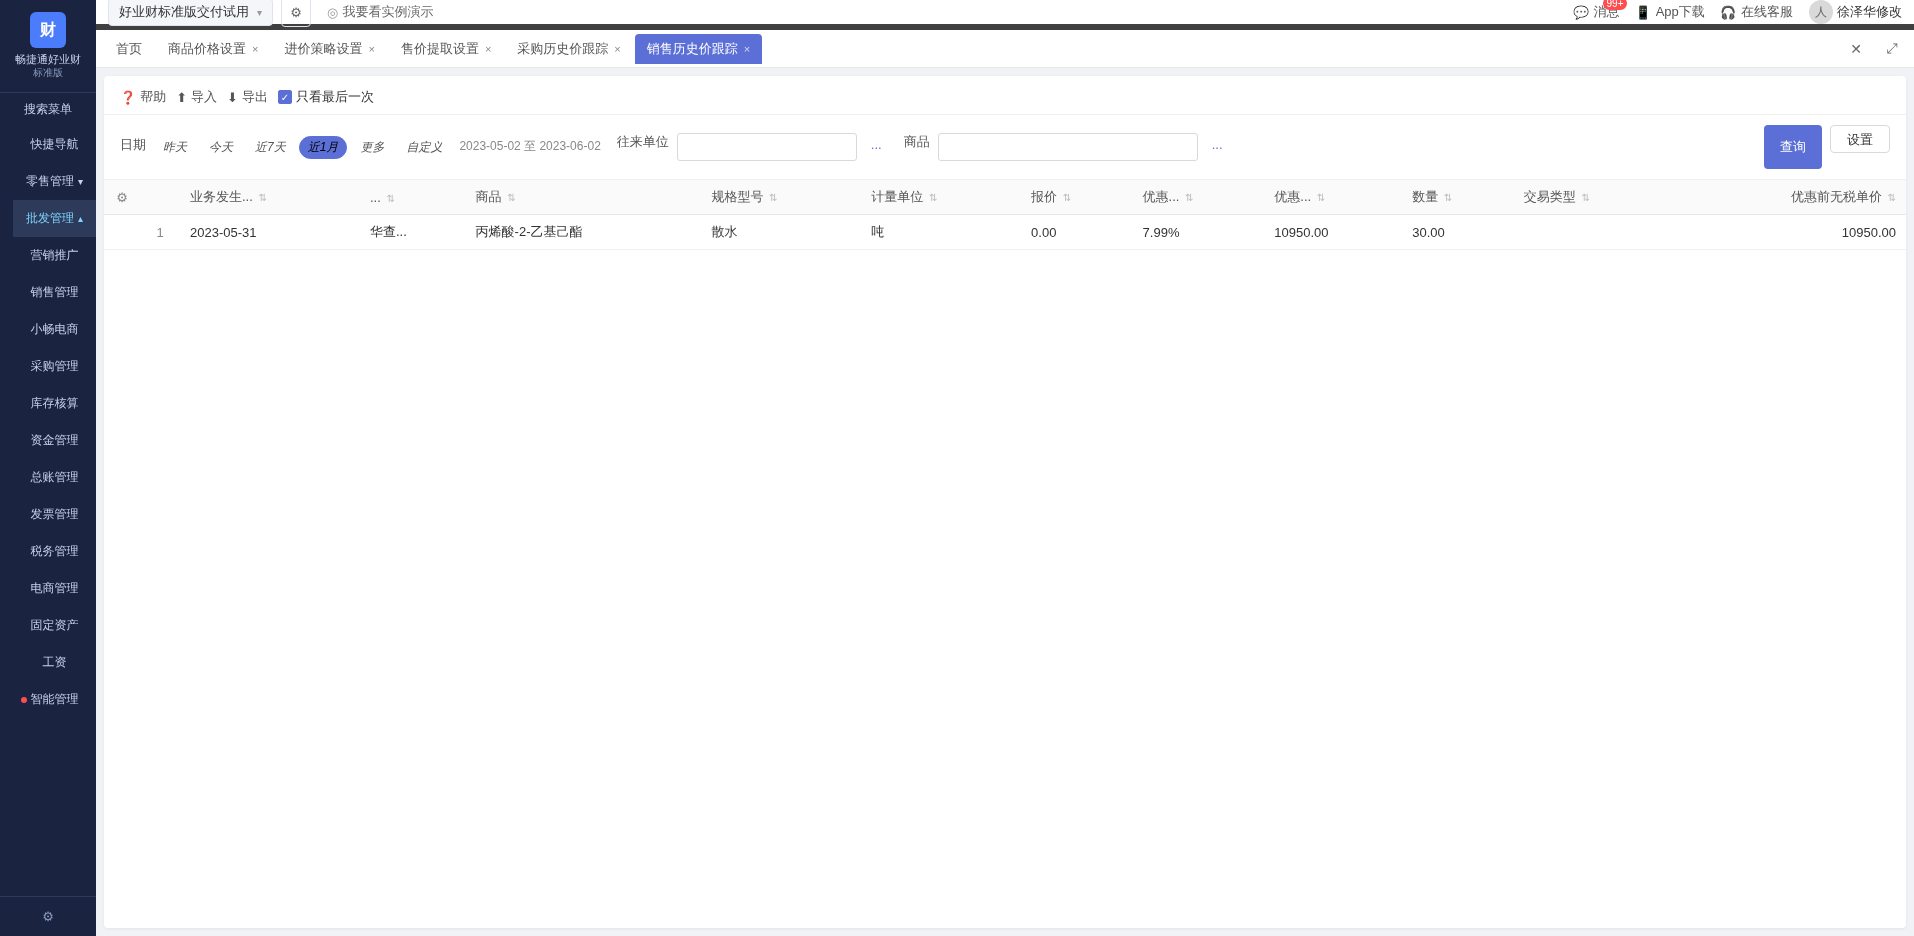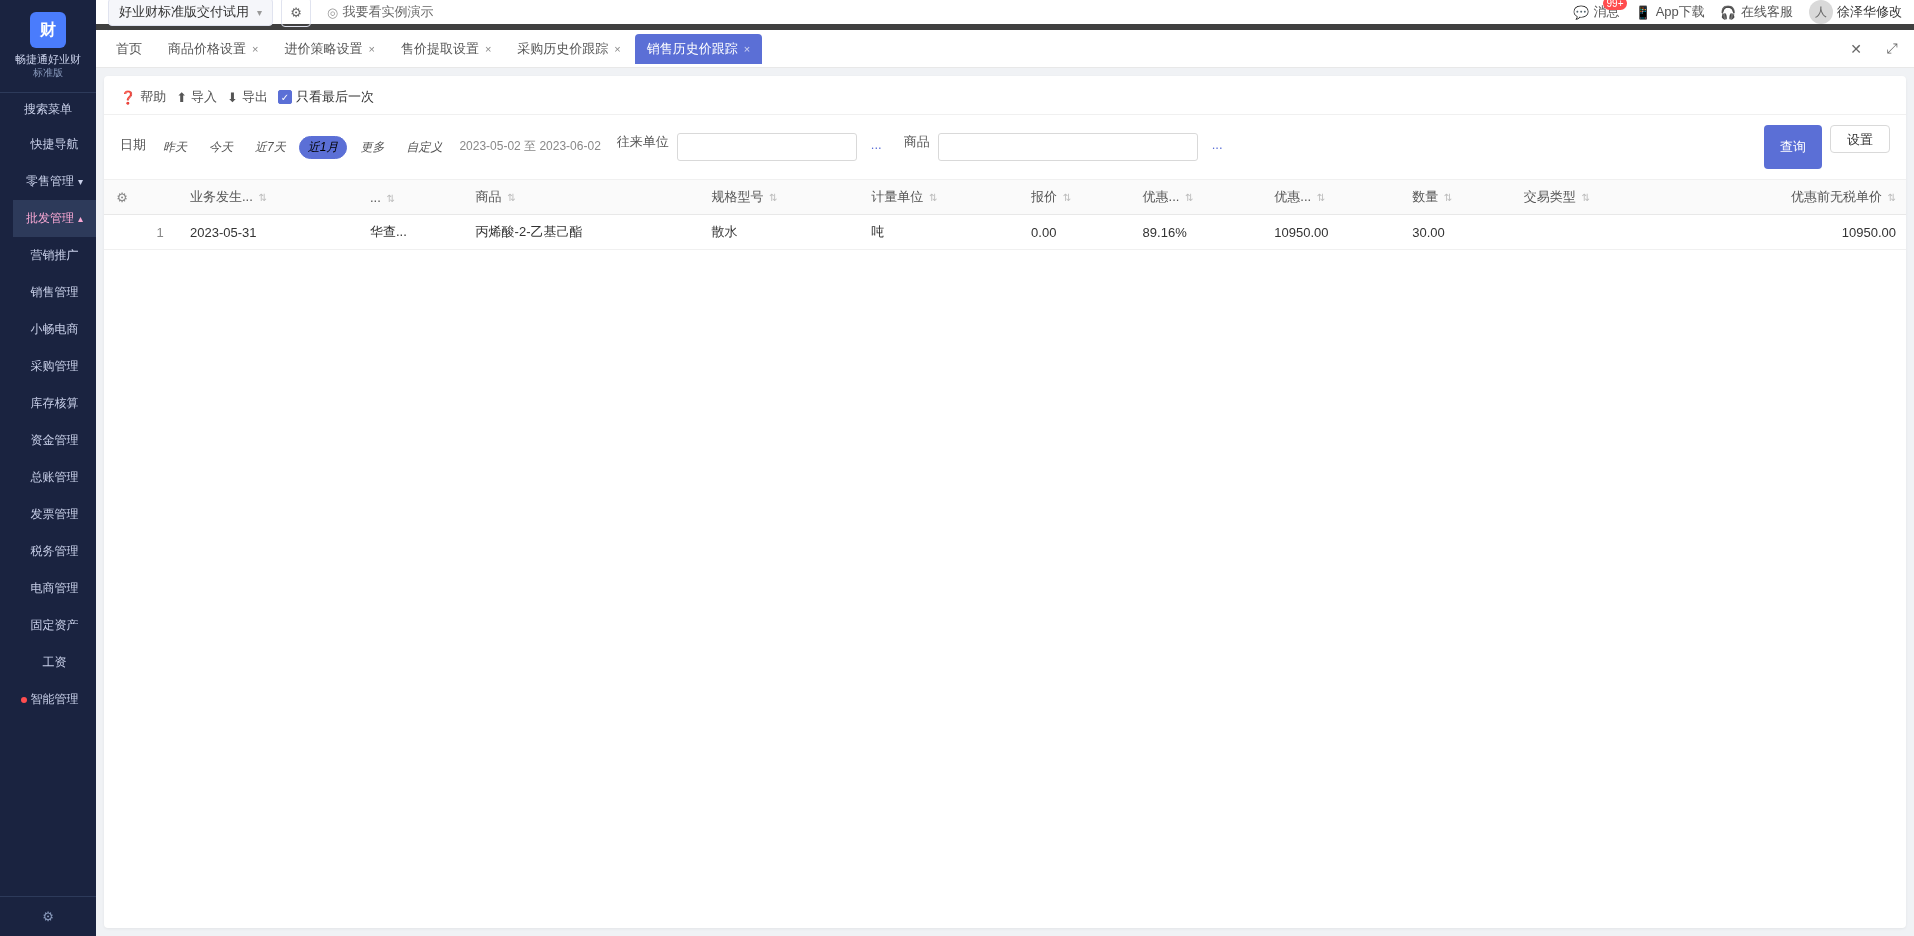--- a/index.html
+++ b/index.html
@@ -46,21 +46,21 @@
       text-align: center;
       cursor: pointer;
       color: #c8cfe8;
       font-size: 12px;
       display: flex;
       align-items: center;
       justify-content: center;
       position: relative;
       margin-left: 13px;
     }
-    .sidebar-nav-item.active { background: #2d3a5a; color: #f9a8d4; }
+    .sidebar-nav-item.active { background: #2d3a5a; color: #7dd3fc; }
     .sidebar-nav-item .dot { width: 6px; height: 6px; background: #ff4d4f; border-radius: 50%; position: absolute; left: 8px; top: 50%; transform: translateY(-50%); }
     .sidebar-nav-item .arrow { margin-left: 4px; font-size: 10px; }
 
     .sidebar-settings {
       margin-top: auto;
       padding: 12px;
       text-align: center;
       cursor: pointer;
       color: #8899bb;
       border-top: 1px solid #2d3a5a;
@@ -492,21 +492,21 @@
         <tbody>
           <tr>
             <td class="settings-col"></td>
             <td class="row-num">1</td>
             <td>2023-05-31</td>
             <td>华查...</td>
             <td>丙烯酸-2-乙基己酯</td>
             <td>散水</td>
             <td>吨</td>
             <td>0.00</td>
-            <td>89.16%</td>
+            <td>7.99%</td>
             <td>10950.00</td>
             <td>30.00</td>
             <td></td>
             <td style="text-align:right;">10950.00</td>
           </tr>
         </tbody>
       </table>
     </div>
 
   </div>

